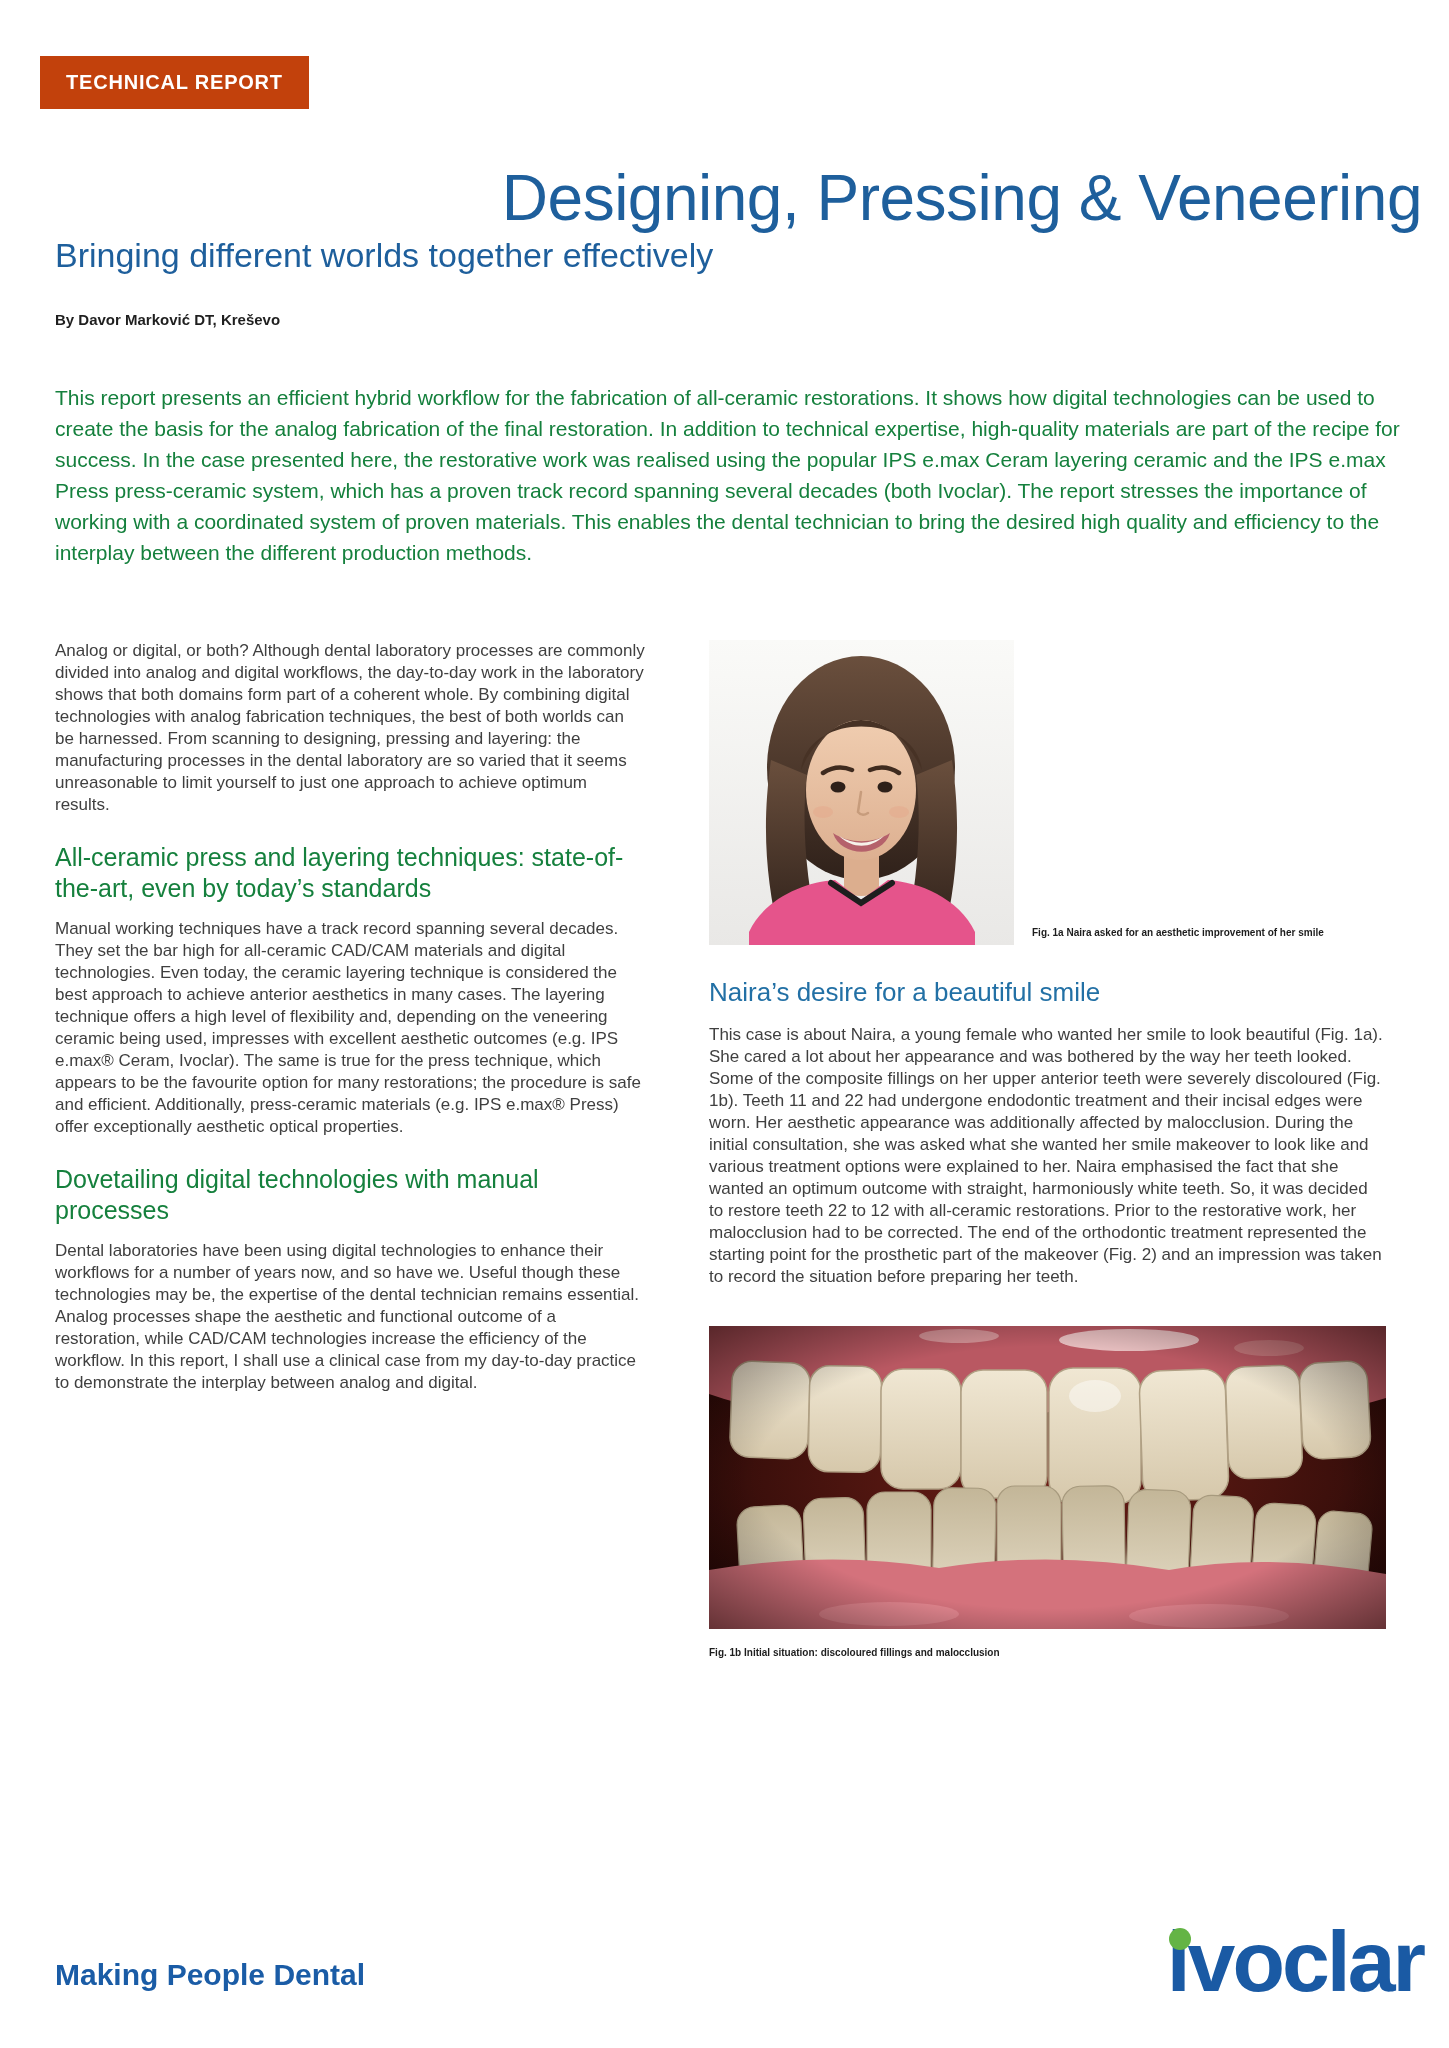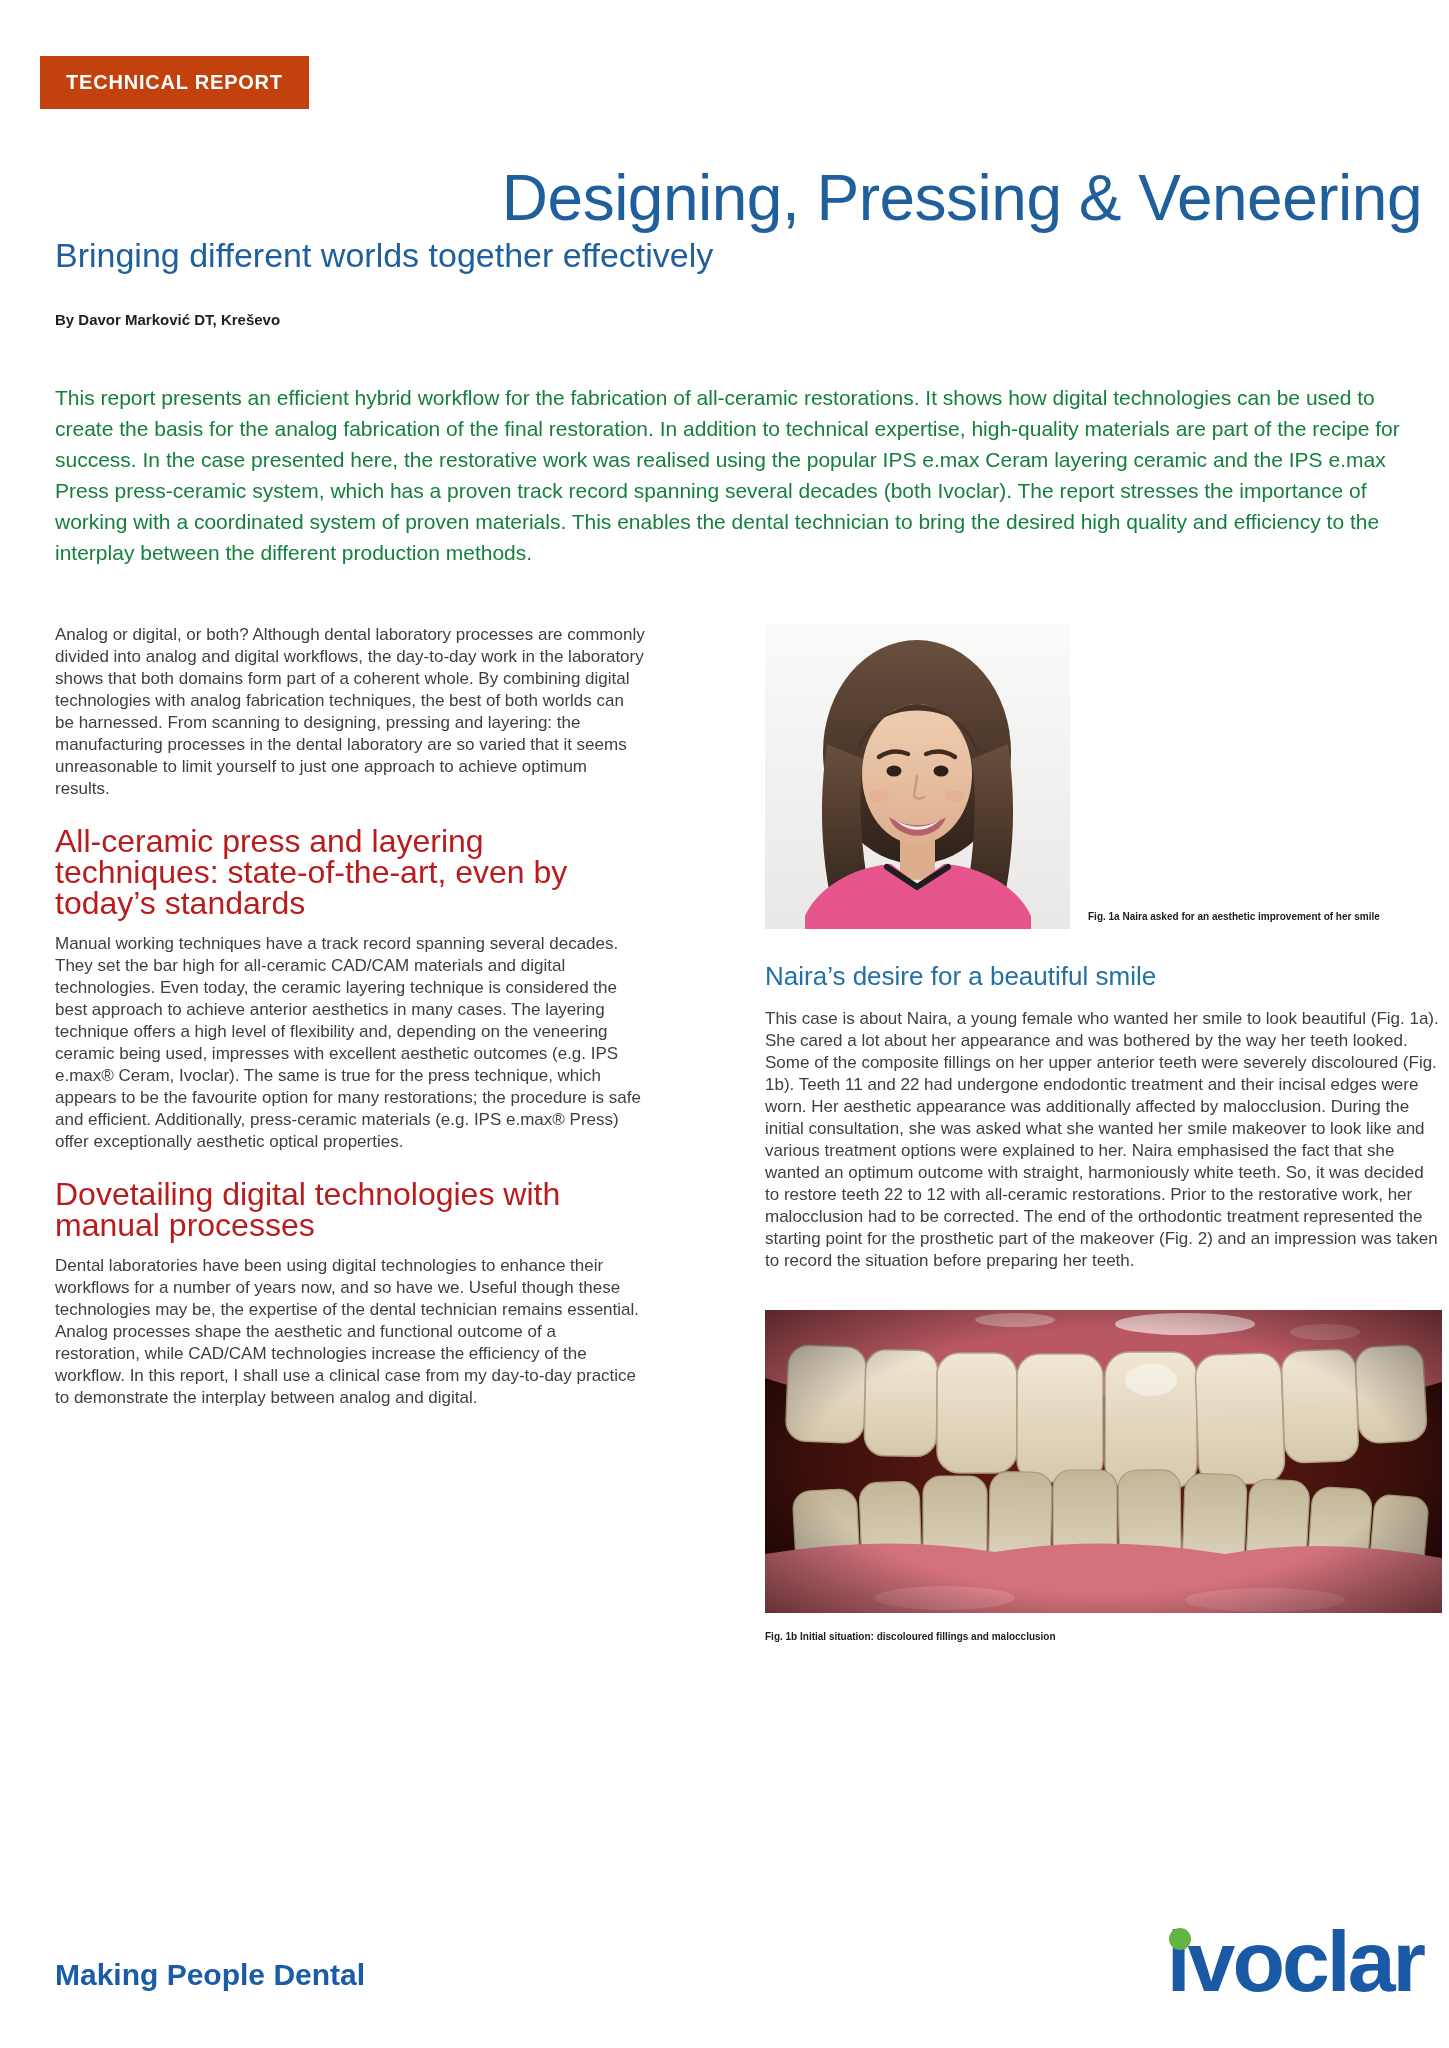--- a/index.html
+++ b/index.html
@@ -12,24 +12,24 @@
   .banner span { color:#ffffff; font-size:20px; font-weight:bold; letter-spacing:0.8px; }
 
   .content { position:absolute; left:55px; top:165px; width:1367px; }
 
   .title { color:#1E5F9C; font-size:64px; font-weight:400; letter-spacing:-0.5px; line-height:1.05;text-align:right; }
   .subtitle { color:#1E5F9C; font-size:34px; font-weight:400; margin-top:4px; }
   .byline { color:#1f1f1f; font-size:15px; font-weight:bold; margin-top:36px; }
 
   .intro { color:#15803d; font-size:21px; line-height:31px; margin-top:54px; width:1367px; }
 
-  .columns { display:grid; grid-template-columns:590px 677px; column-gap:120px; margin-top:56px; }
+  .columns { display:grid; grid-template-columns:590px 677px; column-gap:64px; margin-top:72px; }
 
   .body-p { color:#3f3f3f; font-size:17px; line-height:22px; }
-  .col-left h3 { color:#b91c1c; font-size:32px; line-height:31px; font-weight:400; margin-top:25px; }
+  .col-left h3 { color:#15803d; font-size:25px; line-height:31px; font-weight:400; margin-top:25px; }
   .col-left .body-p + h3 { margin-top:26px; }
   .col-left h3 + .body-p { margin-top:14px; }
 
   .fig1a-row { display:flex; align-items:flex-end; gap:18px; }
   .fig-img { display:block; }
   .caption { color:#1d1d1d; font-size:10px; line-height:21px; font-weight:bold; }
   .fig1a-cap { width:300px; padding-bottom:2px; }
 
   .col-right h3 { color:#2270A5; font-size:26px; font-weight:400; line-height:34px; margin-top:30px; }
   .col-right .body-p { margin-top:15px; }

